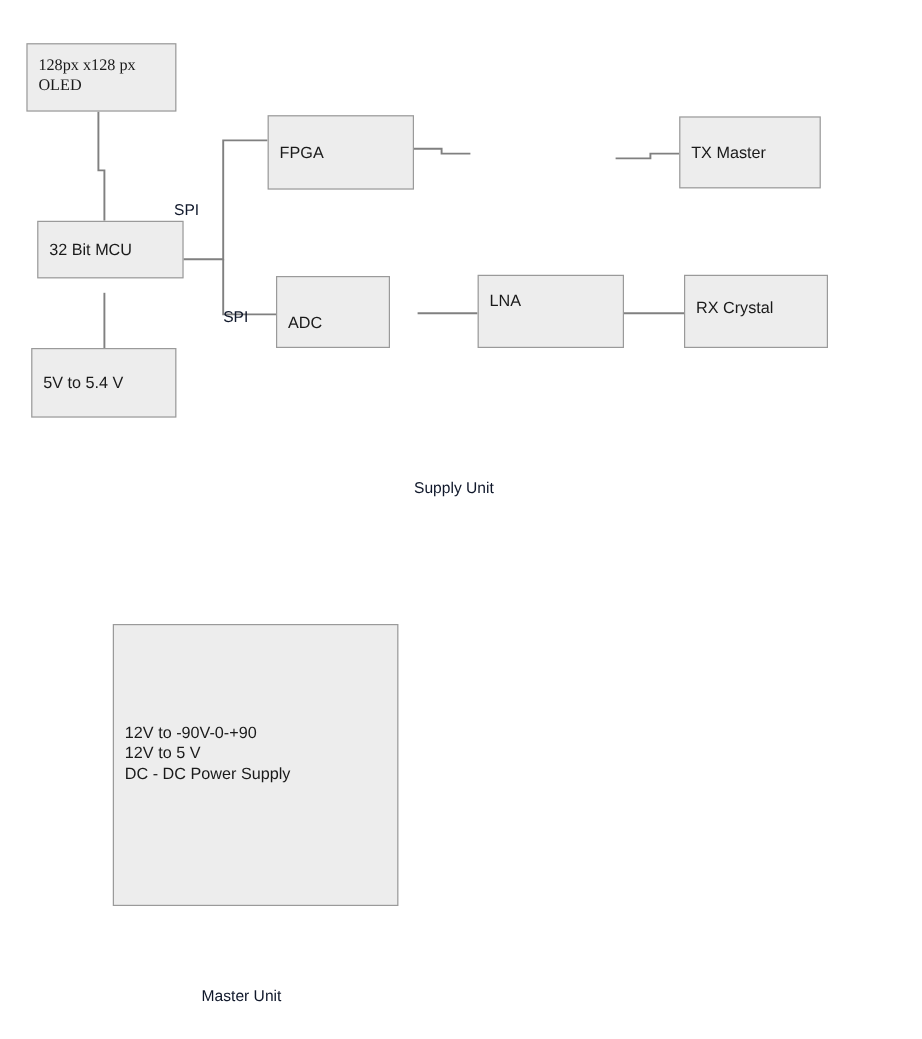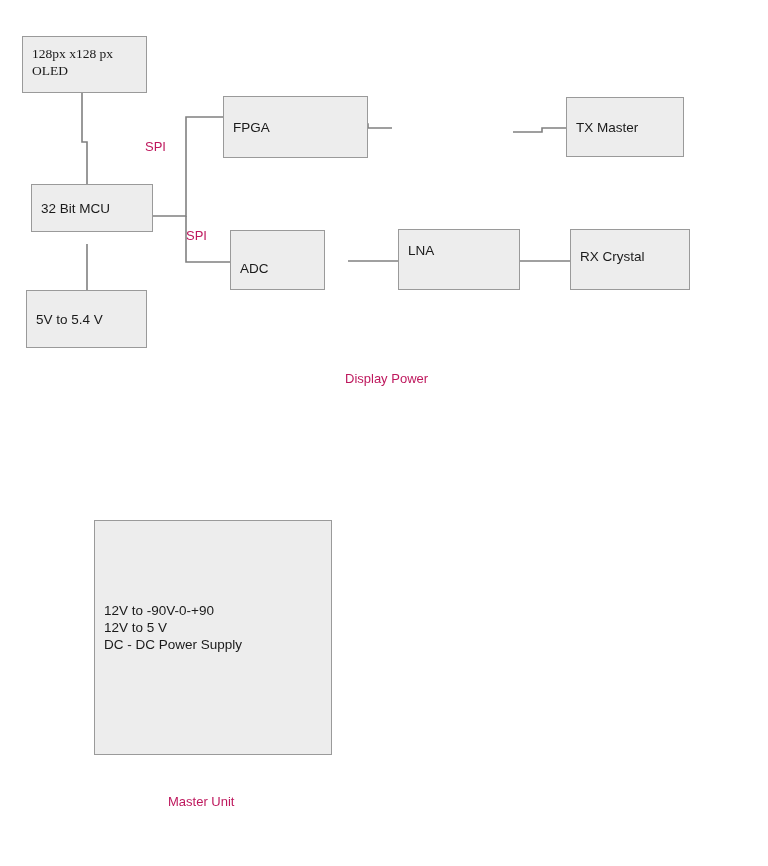--- a/index.html
+++ b/index.html
@@ -39,24 +39,25 @@
   }
   .node.mid .node-label {
     top: 50%;
     transform: translateY(-50%);
   }
   .node.topalign .node-label {
     top: 8px;
   }
   .caption {
     position: absolute;
-    color: #be185d;
+    color: #0f172a;
     font-size: 13px;
     line-height: 15px;
     white-space: nowrap;
+    margin-top: 28px;
   }
   .wire-layer {
     position: absolute;
     left: 0;
     top: 0;
     width: 768px;
     height: 866px;
     pointer-events: none;
   }
   .wire {
@@ -95,21 +96,21 @@
   </div>
 
   <div class="node mid" style="left:31px; top:184px; width:122px; height:48px;">
     <span class="node-label">32 Bit MCU</span>
   </div>
 
   <div class="node mid" style="left:26px; top:290px; width:121px; height:58px;">
     <span class="node-label">5V to 5.4 V</span>
   </div>
 
-  <div class="node mid" style="left:223px; top:96px; width:145px; height:62px;">
+  <div class="node mid" style="left:223px; top:96px; width:122px; height:62px;">
     <span class="node-label">FPGA</span>
   </div>
 
 
   <div class="node mid" style="left:566px; top:97px; width:118px; height:60px;">
     <span class="node-label">TX Master</span>
   </div>
 
   <div class="node mid" style="left:230px; top:230px; width:95px; height:60px;">
     <span class="node-label" style="top:auto; bottom:12px; transform:none;">ADC</span>
@@ -126,17 +127,17 @@
   <div class="node topalign" style="left:94px; top:520px; width:238px; height:235px;">
     <span class="node-label" style="top:81px;">12V to -90V-0-+90
 12V to 5 V
 DC - DC Power Supply</span>
   </div>
 
   <div class="caption" style="left:145px; top:139px;">SPI</div>
 
   <div class="caption" style="left:186px; top:228px;">SPI</div>
 
-  <div class="caption" style="left:345px; top:371px;">Display Power</div>
+  <div class="caption" style="left:345px; top:371px;">Supply Unit</div>
 
   <div class="caption" style="left:168px; top:794px;">Master Unit</div>
 
 </div>
 
 </body></html>

